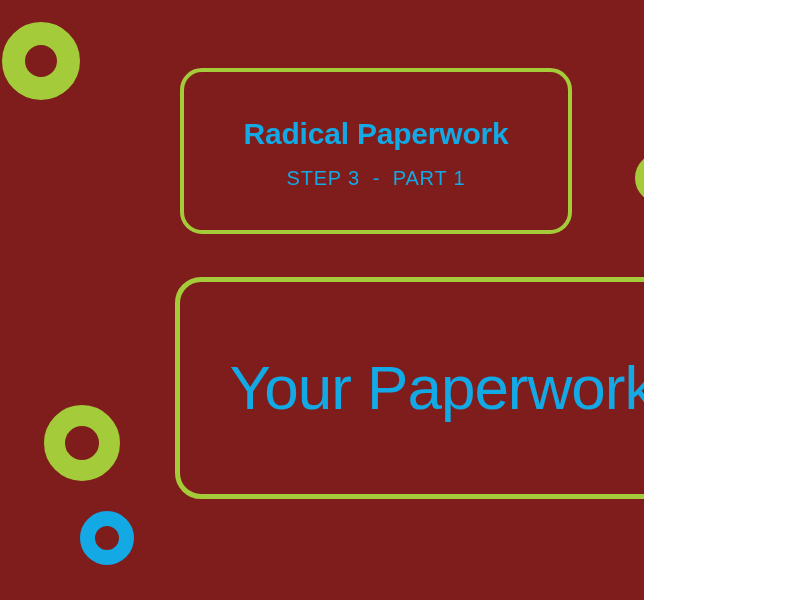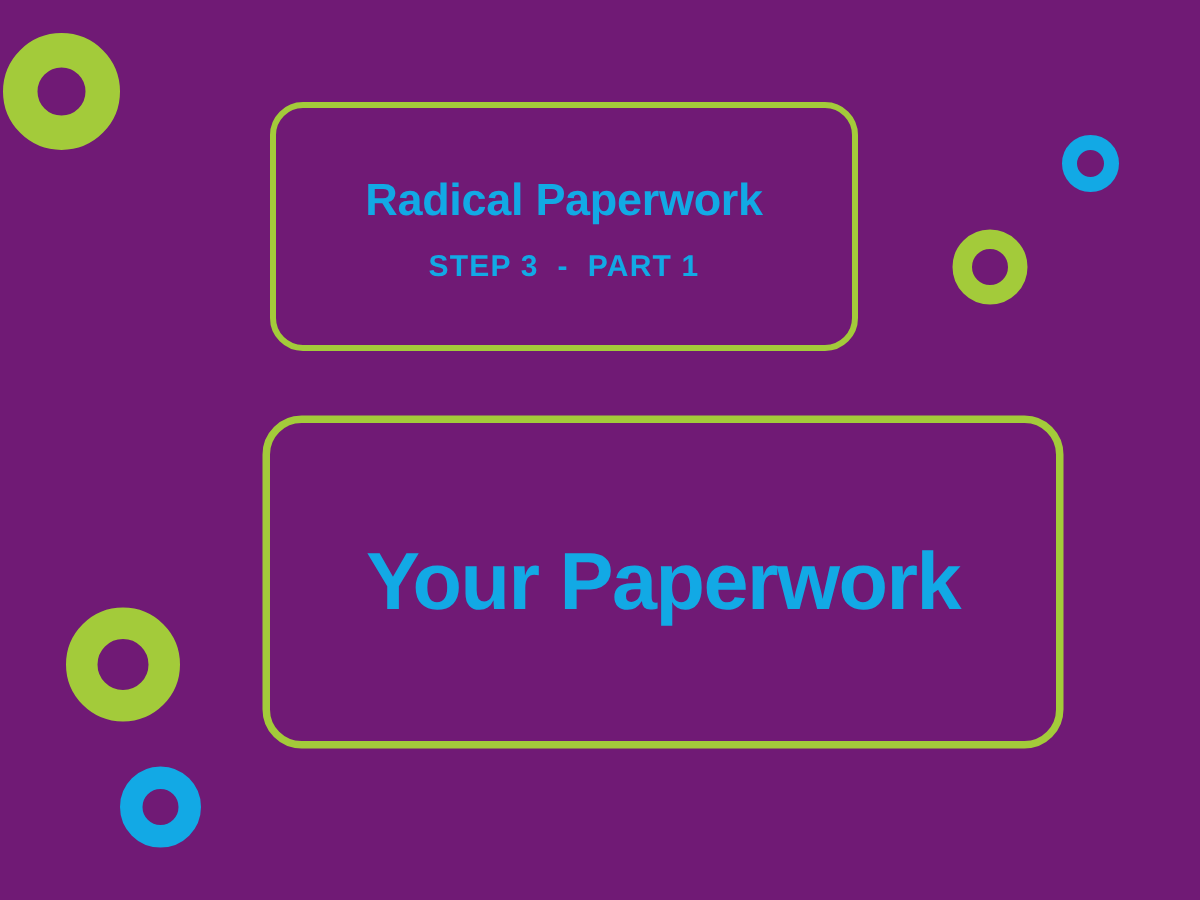--- a/index.html
+++ b/index.html
@@ -8,23 +8,23 @@
   }
   body {
     width: 800px;
     height: 600px;
     overflow: hidden;
     font-family: "Liberation Sans", sans-serif;
   }
 
   #slide {
     position: relative;
-    width: 800px;
+    width: 644px;
     height: 600px;
-    background: #701a75;
+    background: #7f1d1d;
     overflow: hidden;
   }
 
   
   .ring {
     position: absolute;
     border-style: solid;
     border-radius: 50%;
     box-sizing: border-box;
   }
@@ -73,33 +73,33 @@
     font-weight: bold;
     font-size: 30px;
     line-height: 48px;
     letter-spacing: -0.2px;
     text-align: center;
     white-space: nowrap;
   }
 
   .step-line {
     color: #12a9e5;
-    font-weight: bold;
+    font-weight: normal;
     font-size: 20px;
     line-height: 36px;
     letter-spacing: 0.8px;
     text-align: right;
     margin-top: 2px;
     white-space: pre;
   }
 
   .title-line {
     color: #12a9e5;
-    font-weight: bold;
-    font-size: 54px;
+    font-weight: normal;
+    font-size: 62px;
     line-height: 96px;
     letter-spacing: -1px;
     text-align: right;
     white-space: nowrap;
   }
 </style>
 </head>
 <body>
 
 <div id="slide">

